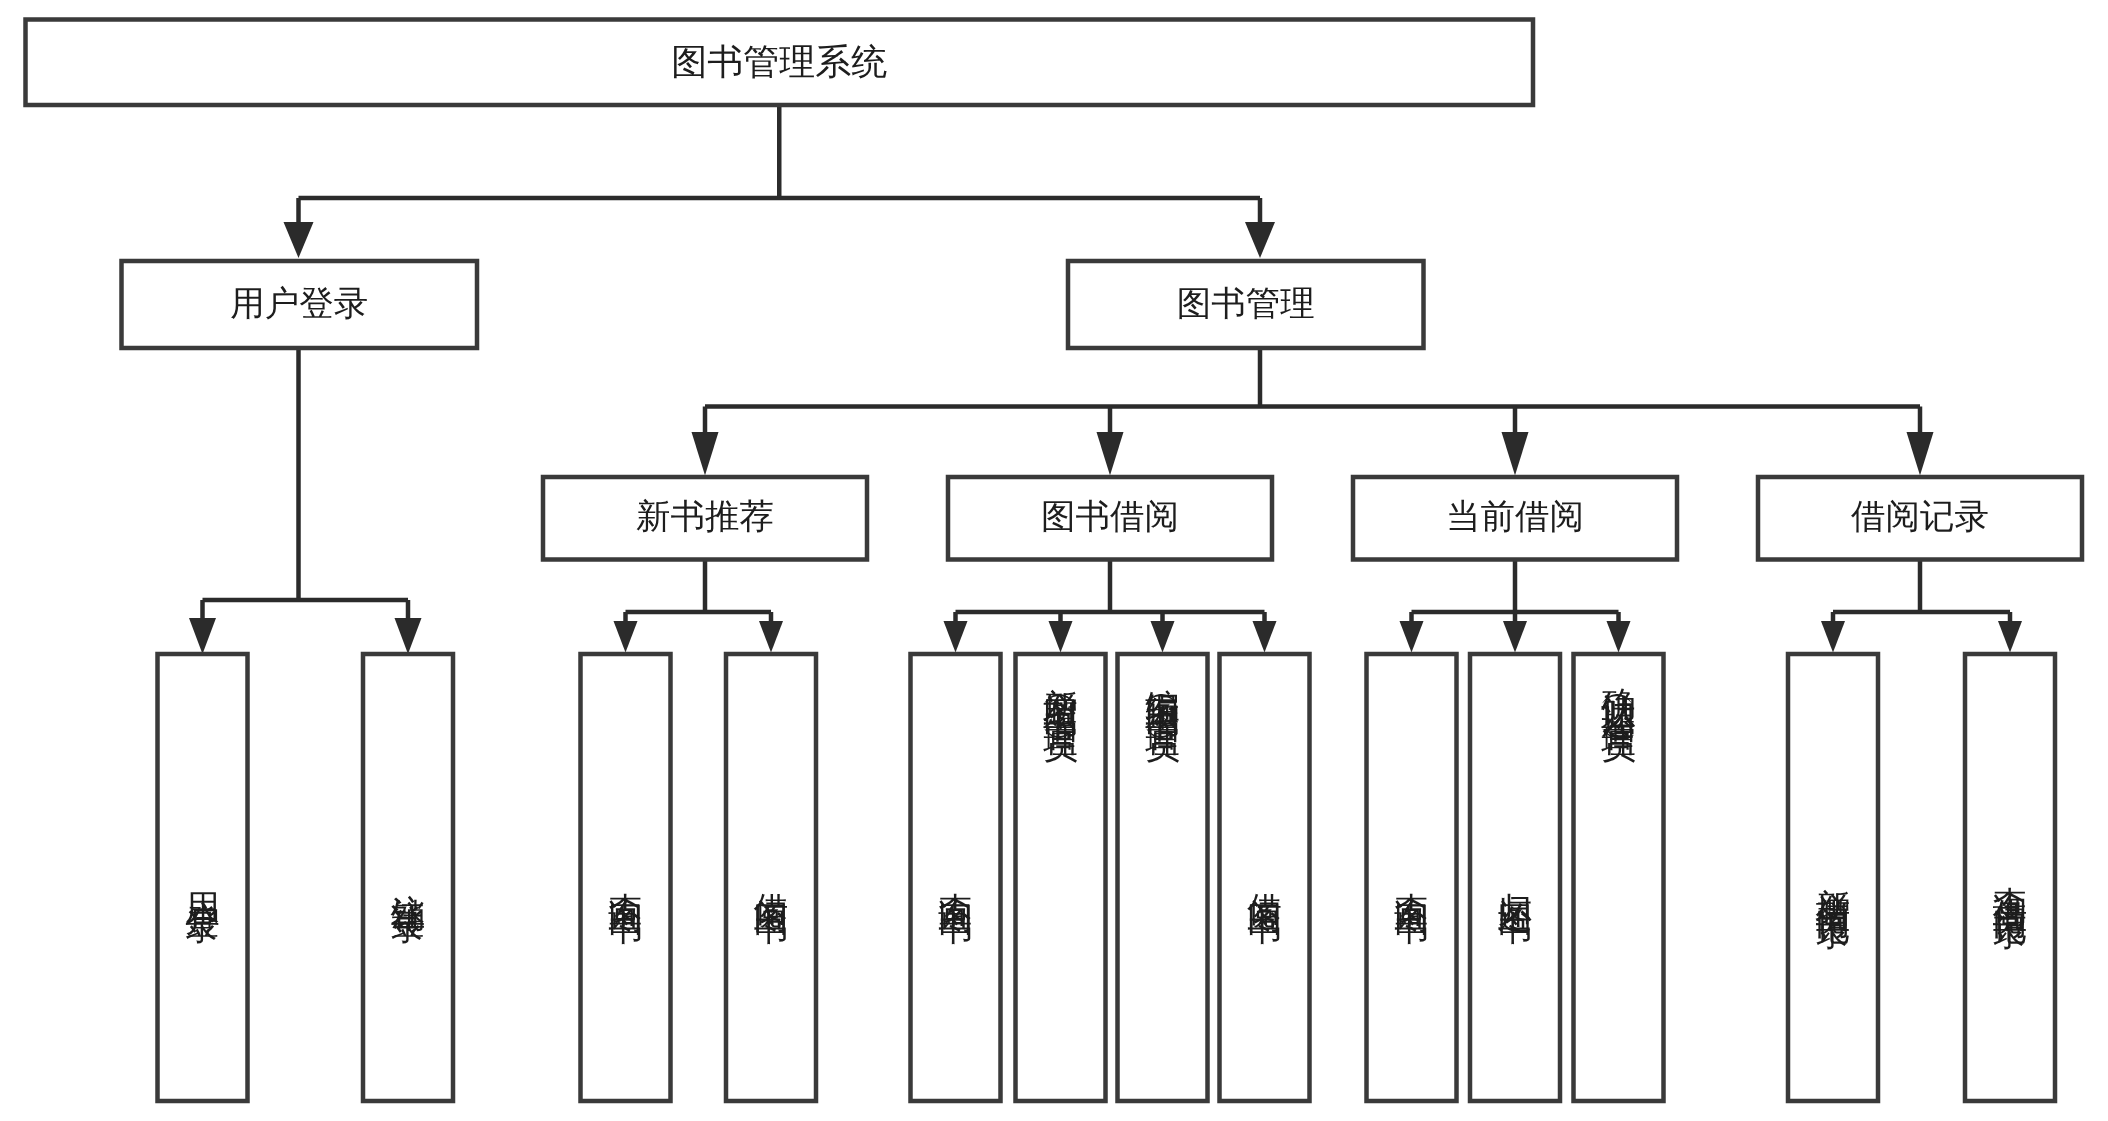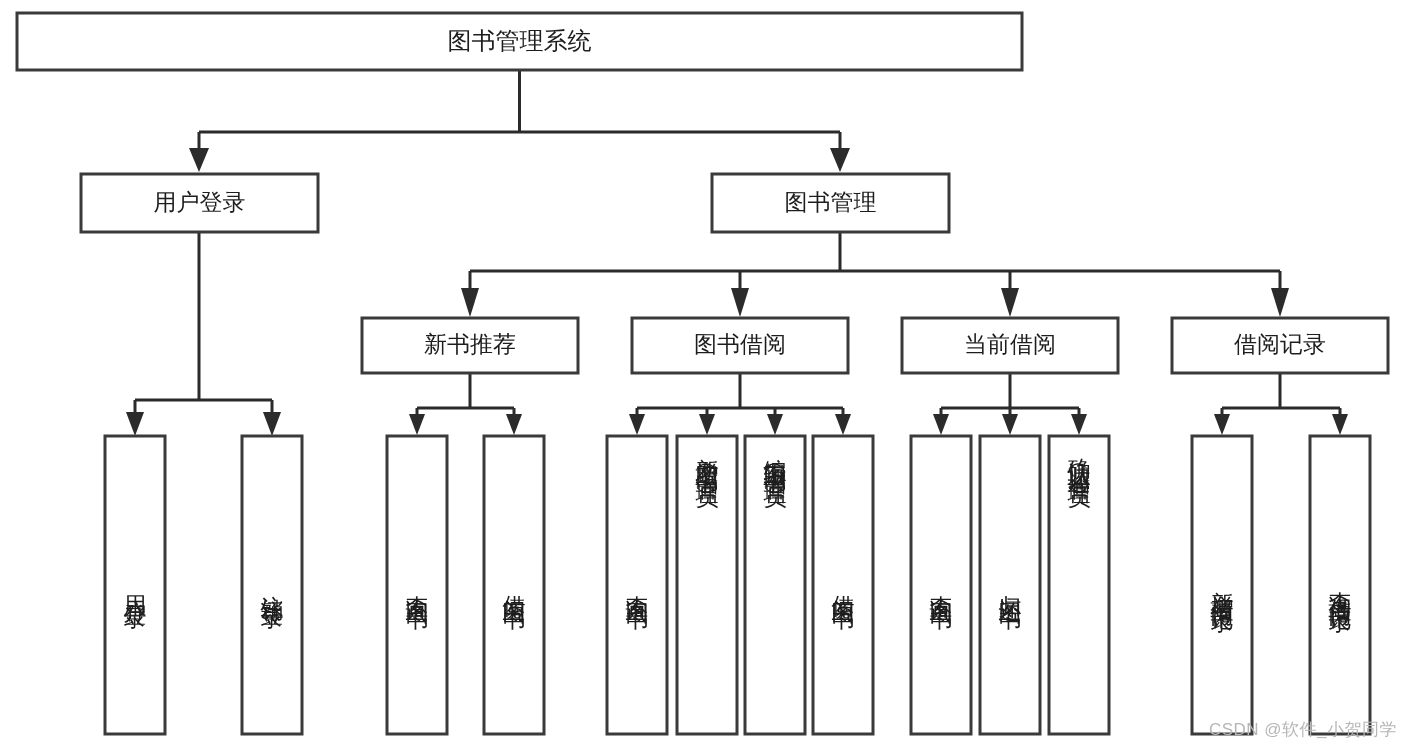--- a/index.html
+++ b/index.html
@@ -268,15 +268,14 @@
     <span class="vlabel">确认归还（管理员）</span>
   </div>
 
   <div class="vlabel-wrap" style="left:1192px; top:436px; width:60px; height:298px;">
     <span class="vlabel">新增借阅记录</span>
   </div>
   <div class="vlabel-wrap" style="left:1310px; top:436px; width:60px; height:298px;">
     <span class="vlabel">查询借阅记录</span>
   </div>
 
-  <div class="watermark">CSDN @软件_小贺同学</div>
 
 </div>
 
 </body></html>

